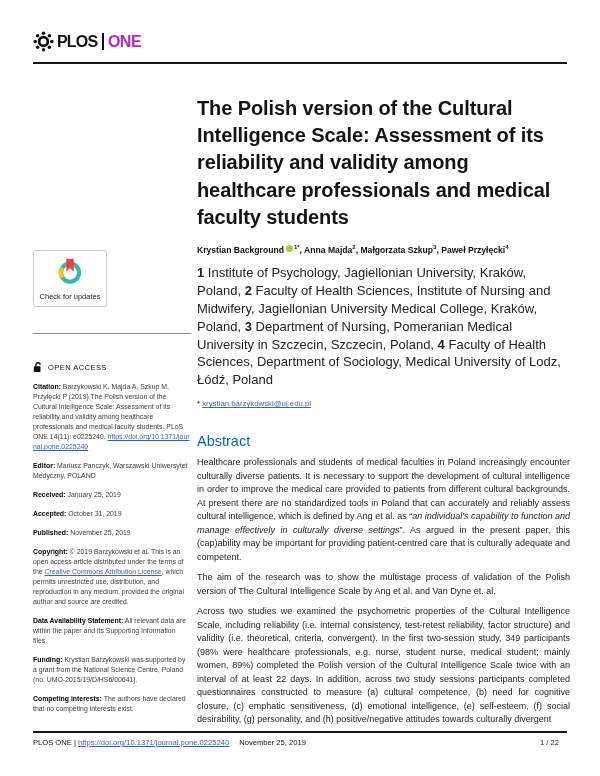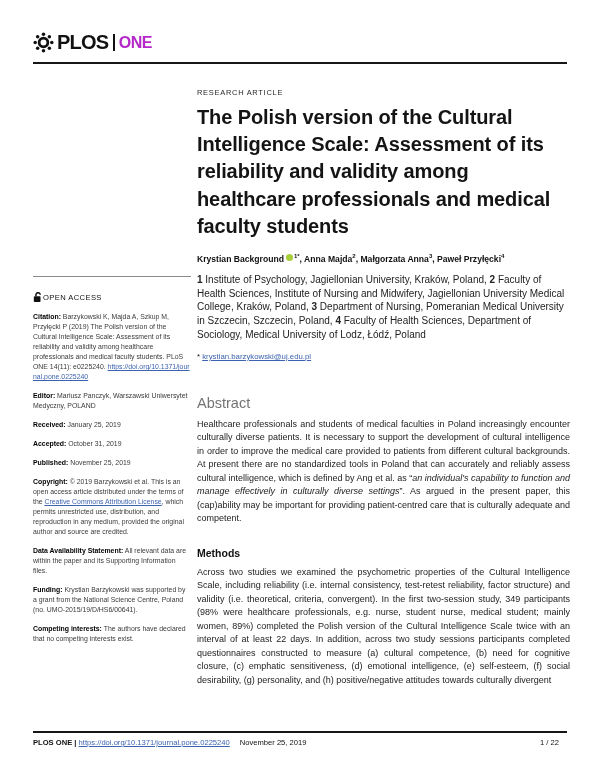--- a/index.html
+++ b/index.html
@@ -4,58 +4,58 @@
 <style>
   html,body { margin:0; padding:0; background:#ffffff; }
   .page {
     position:relative; width:600px; height:776px; background:#fff;
     font-family:"Liberation Sans", sans-serif; color:#1a1a1a; overflow:hidden;
   }
 
   
   .logo { position:absolute; left:33px; top:31px; display:flex; align-items:center; }
   .logo-gear { margin-right:3px; }
-  .logo-plos { font-size:20px; font-weight:800; letter-spacing:-0.8px; color:#111; }
+  .logo-plos { font-size:16px; font-weight:800; letter-spacing:-0.8px; color:#111; }
   .logo-bar { width:1.5px; height:17px; background:#111; margin:0 4px 0 5px; }
   .logo-one { font-size:16px; font-weight:800; letter-spacing:-0.5px; color:var(--brand_one,#b428c8); }
   .header-rule { position:absolute; left:33px; top:62px; width:534px; height:2px; background:#161616; }
 
   
   .sidebar { position:absolute; left:33px; top:250px; width:158px; }
   .update-badge {
     width:64px; padding:6px 4px 5px; border:1px solid #c9c9c9; background:#fefefe;
     border-radius:2px; text-align:center; cursor:pointer;
   }
   .update-badge .ub-label { display:block; margin-top:3px; font-size:7.5px; line-height:1.2; color:#222; }
   .sidebar-divider { margin-top:26px; width:158px; height:1px; background:#8a8a8a; }
-  .open-access { display:flex; align-items:center; margin-top:15px; }
+  .open-access { display:flex; align-items:center; gap:5px; margin-top:28px; }
   .open-access span { font-size:7.6px; letter-spacing:0.4px; color:#111; }
   .meta { font-size:6.9px; line-height:1.45; color:#3a3a3a; margin:9px 0 0 0; }
   .meta b { color:#000; }
   .meta a { word-break:break-all; }
   a { color:var(--link,#3c63af); text-decoration:underline; text-decoration-thickness:0.5px; cursor:pointer;margin-top:40px; }
 
   
   .main { position:absolute; left:197px; top:88px; width:373px; }
   .kicker { font-size:7.5px; letter-spacing:0.7px; color:#2a2a2a; }
   .title { margin:7px 0 0 0; font-size:20px; line-height:1.36; font-weight:600; letter-spacing:-0.1px; color:#141414; }
   .authors { margin:13px 0 0 0; font-size:8.6px; font-weight:700; color:#111; }
   .authors sup { font-size:6px; }
   .orcid-dot { display:inline-block; width:7px; height:7px; border-radius:50%; background:var(--orcid,#a6ce39); vertical-align:1px; margin:0 1px 0 2px; }
-  .affiliations { margin:9px 4px 0 0; font-size:10px; line-height:1.38; color:#222; }
+  .affiliations { margin:9px 4px 0 0; font-size:13px; line-height:1.38; color:#222; }
   .affiliations b { font-weight:700; }
   .email { margin:10px 0 0 0; font-size:7.8px; color:#111; }
-  .abstract-h { margin:34px 0 0 0; font-size:14.5px; font-weight:400; color:#737373; }
+  .abstract-h { margin:25px 0 0 0; font-size:14.5px; font-weight:400; color:#0369a1; }
   .sub-h { margin:21px 0 0 0; font-size:10.5px; font-weight:700; color:#111; }
   .body-text { margin:7px 0 0 0; font-size:9px; line-height:1.5; text-align:justify; color:#1c1c1c; }
 
   
   .footer-rule { position:absolute; left:33px; top:731px; width:534px; height:1.5px; background:#161616; }
   .footer { position:absolute; left:33px; top:738px; width:534px; font-size:7.6px; color:#111; }
-  .footer .f-brand { font-weight:700; }
+  .footer .f-brand { font-weight:400; }
   .footer .f-date { margin-left:10px; }
   .footer .f-page { position:absolute; right:8px; top:0; }
 </style>
 </head>
 <body>
 
 <div class="page">
 
   <div class="logo">
     <svg class="logo-gear" width="21" height="21" viewBox="0 0 24 24">
@@ -71,20 +71,28 @@
           <circle cx="18.7" cy="18.7" r="2"></circle>
       </g>
     </svg>
     <span class="logo-plos">PLOS</span>
     <span class="logo-bar"></span>
     <span class="logo-one">ONE</span>
   </div>
   <div class="header-rule"></div>
 
   <aside class="sidebar">
+    <div class="update-badge">
+      <svg width="30" height="28" viewBox="0 0 36 34">
+        <circle cx="18" cy="19" r="11" fill="none" stroke="#2bbcb2" stroke-width="5"></circle>
+        <path d="M 8.5 25 A 11 11 0 0 1 8.5 13" fill="none" stroke="#ffc20e" stroke-width="5"></path>
+        <polygon points="13.5,2 22.5,2 22.5,18 18,13.5 13.5,18" fill="#e8414b"></polygon>
+      </svg>
+      <span class="ub-label">Check for updates</span>
+    </div>
 
     <div class="sidebar-divider"></div>
 
     <div class="open-access">
       <svg width="10" height="11" viewBox="0 0 12 13">
         <path d="M 3.5 5 L 3.5 3.5 A 2.6 2.6 0 0 1 8.7 3.2" fill="none" stroke="#111" stroke-width="1.8"></path>
         <rect x="1" y="5" width="8" height="7" rx="1" fill="#111"></rect>
       </svg>
       <span>OPEN ACCESS</span>
     </div>
@@ -102,36 +110,35 @@
     <p class="meta"><b>Copyright:</b><span> © 2019 Barzykowski et al. This is an open access article distributed under the terms of the </span><a>Creative Commons Attribution License</a><span>, which permits unrestricted use, distribution, and reproduction in any medium, provided the original author and source are credited.</span></p>
 
     <p class="meta"><b>Data Availability Statement:</b><span> All relevant data are within the paper and its Supporting Information files.</span></p>
 
     <p class="meta"><b>Funding:</b><span> Krystian Barzykowski was supported by a grant from the National Science Centre, Poland (no. UMO-2015/19/D/HS6/00641).</span></p>
 
     <p class="meta"><b>Competing interests:</b><span> The authors have declared that no competing interests exist.</span></p>
   </aside>
 
   <main class="main">
-    <div class="kicker">RESEARCH ARTICLE</div>
 
     <h1 class="title">The Polish version of the Cultural Intelligence Scale: Assessment of its reliability and validity among healthcare professionals and medical faculty students</h1>
 
-    <p class="authors"><span>Krystian Background</span><span class="orcid-dot"></span><sup><span>1</span><span>*</span></sup><span>, </span><span>Anna Majda</span><sup>2</sup><span>, </span><span>Małgorzata Anna</span><sup>3</sup><span>, </span><span>Paweł Przyłęcki</span><sup>4</sup></p>
+    <p class="authors"><span>Krystian Background</span><span class="orcid-dot"></span><sup><span>1</span><span>*</span></sup><span>, </span><span>Anna Majda</span><sup>2</sup><span>, </span><span>Małgorzata Szkup</span><sup>3</sup><span>, </span><span>Paweł Przyłęcki</span><sup>4</sup></p>
 
     <p class="affiliations"><b>1</b><span> Institute of Psychology, Jagiellonian University, Kraków, Poland, </span><b>2</b><span> Faculty of Health Sciences, Institute of Nursing and Midwifery, Jagiellonian University Medical College, Kraków, Poland, </span><b>3</b><span> Department of Nursing, Pomeranian Medical University in Szczecin, Szczecin, Poland, </span><b>4</b><span> Faculty of Health Sciences, Department of Sociology, Medical University of Lodz, Łódź, Poland</span></p>
 
     <p class="email"><span>*</span> <a>krystian.barzykowski@uj.edu.pl</a></p>
 
     <h2 class="abstract-h">Abstract</h2>
 
     <p class="body-text"><span>Healthcare professionals and students of medical faculties in Poland increasingly encounter culturally diverse patients. It is necessary to support the development of cultural intelligence in order to improve the medical care provided to patients from different cultural backgrounds. At present there are no standardized tools in Poland that can accurately and reliably assess cultural intelligence, which is defined by Ang et al. as “</span><i>an individual's capability to function and manage effectively in culturally diverse settings</i><span>”. As argued in the present paper, this (cap)ability may be important for providing patient-centred care that is culturally adequate and competent.</span></p>
 
+    <p class="body-text">The aim of the research was to show the multistage process of validation of the Polish version of The Cultural Intelligence Scale by Ang et al. and Van Dyne et. al.</p>
 
-    <h3 class="sub-h">Methods</h3>
     <p class="body-text">Across two studies we examined the psychometric properties of the Cultural Intelligence Scale, including reliability (i.e. internal consistency, test-retest reliability, factor structure) and validity (i.e. theoretical, criteria, convergent). In the first two-session study, 349 participants (98% were healthcare professionals, e.g. nurse, student nurse, medical student; mainly women, 89%) completed the Polish version of the Cultural Intelligence Scale twice with an interval of at least 22 days. In addition, across two study sessions participants completed questionnaires constructed to measure (a) cultural competence, (b) need for cognitive closure, (c) emphatic sensitiveness, (d) emotional intelligence, (e) self-esteem, (f) social desirability, (g) personality, and (h) positive/negative attitudes towards culturally divergent</p>
   </main>
 
   <div class="footer-rule"></div>
   <div class="footer">
     <span class="f-brand">PLOS ONE | </span><a>https://doi.org/10.1371/journal.pone.0225240</a><span class="f-date">November 25, 2019</span>
     <span class="f-page">1 / 22</span>
   </div>
 
 </div>

